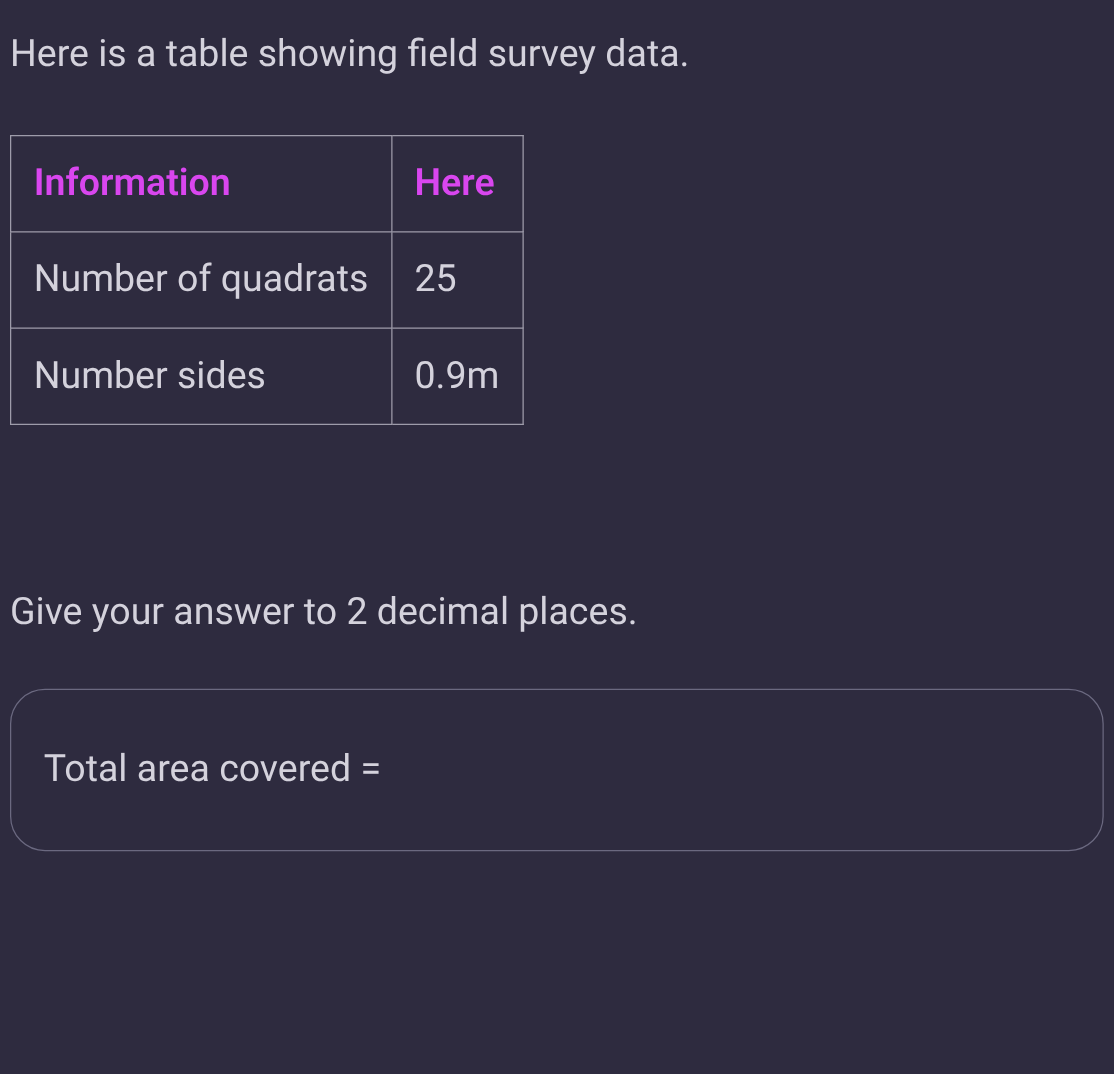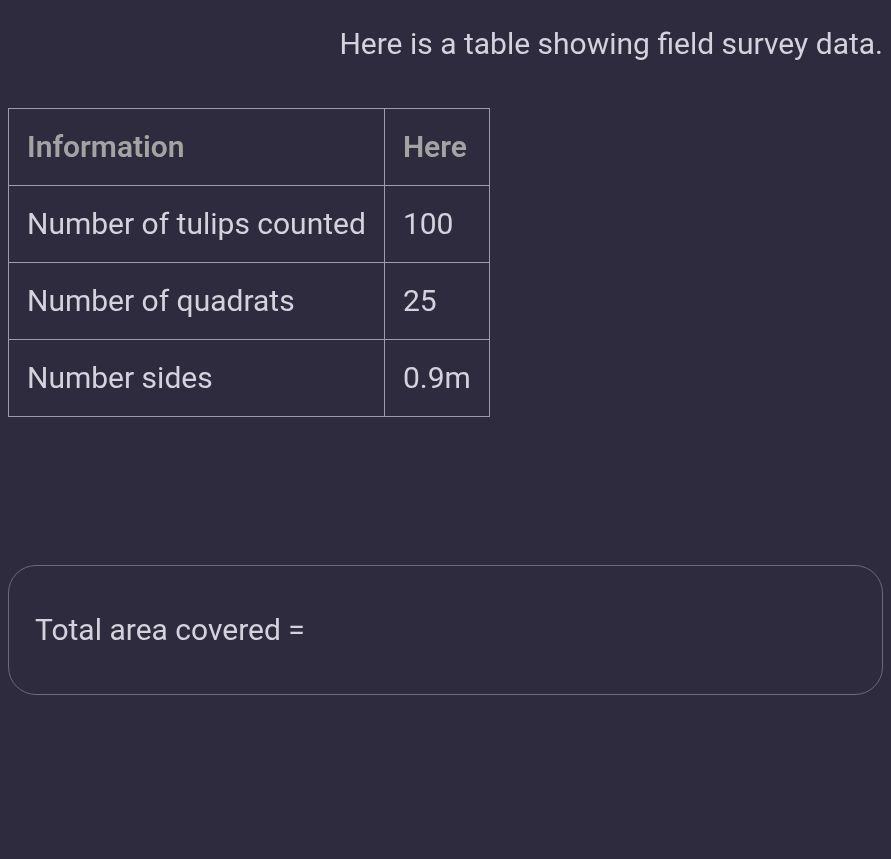--- a/index.html
+++ b/index.html
@@ -13,36 +13,35 @@
       font-family: -apple-system, BlinkMacSystemFont, "Segoe UI", Roboto, sans-serif;
       width: 891px;
       height: 859px;
       padding: 20px 8px;
       font-size: 30px;
       line-height: 1.6;
     }
     .intro {
       margin-bottom: 40px;
       color: #d4d2dc;
-      text-align: right;
     }
     table {
       border-collapse: collapse;
       margin-bottom: 55px;
     }
     th, td {
       border: 1px solid #9e9caa;
       padding: 14px 18px;
       text-align: left;
       color: #d4d2dc;
       font-weight: normal;
     }
     th {
       font-weight: 600;
-      color: #a3a3a3;
+      color: #d946ef;
     }
     .question {
       margin-bottom: 30px;
       line-height: 2.1;
     }
     .answer-box {
       border: 1px solid #6b6980;
       border-radius: 28px;
       padding: 40px 26px;
       margin-top: 10px;
@@ -58,33 +57,30 @@
 
 <table>
   <thead>
     <tr>
       <th>Information</th>
       <th>Here</th>
     </tr>
   </thead>
   <tbody>
     <tr>
-      <td>Number of tulips counted</td>
-      <td>100</td>
-    </tr>
-    <tr>
       <td>Number of quadrats</td>
       <td>25</td>
     </tr>
     <tr>
       <td>Number sides</td>
       <td>0.9m</td>
     </tr>
   </tbody>
 </table>
 
 <div class="question">
   <br>
+  <span>Give your answer to 2 decimal places.</span>
 </div>
 
 <div class="answer-box">
   <span class="answer-label">Total area covered =</span>
 </div>
 
 </body></html>

